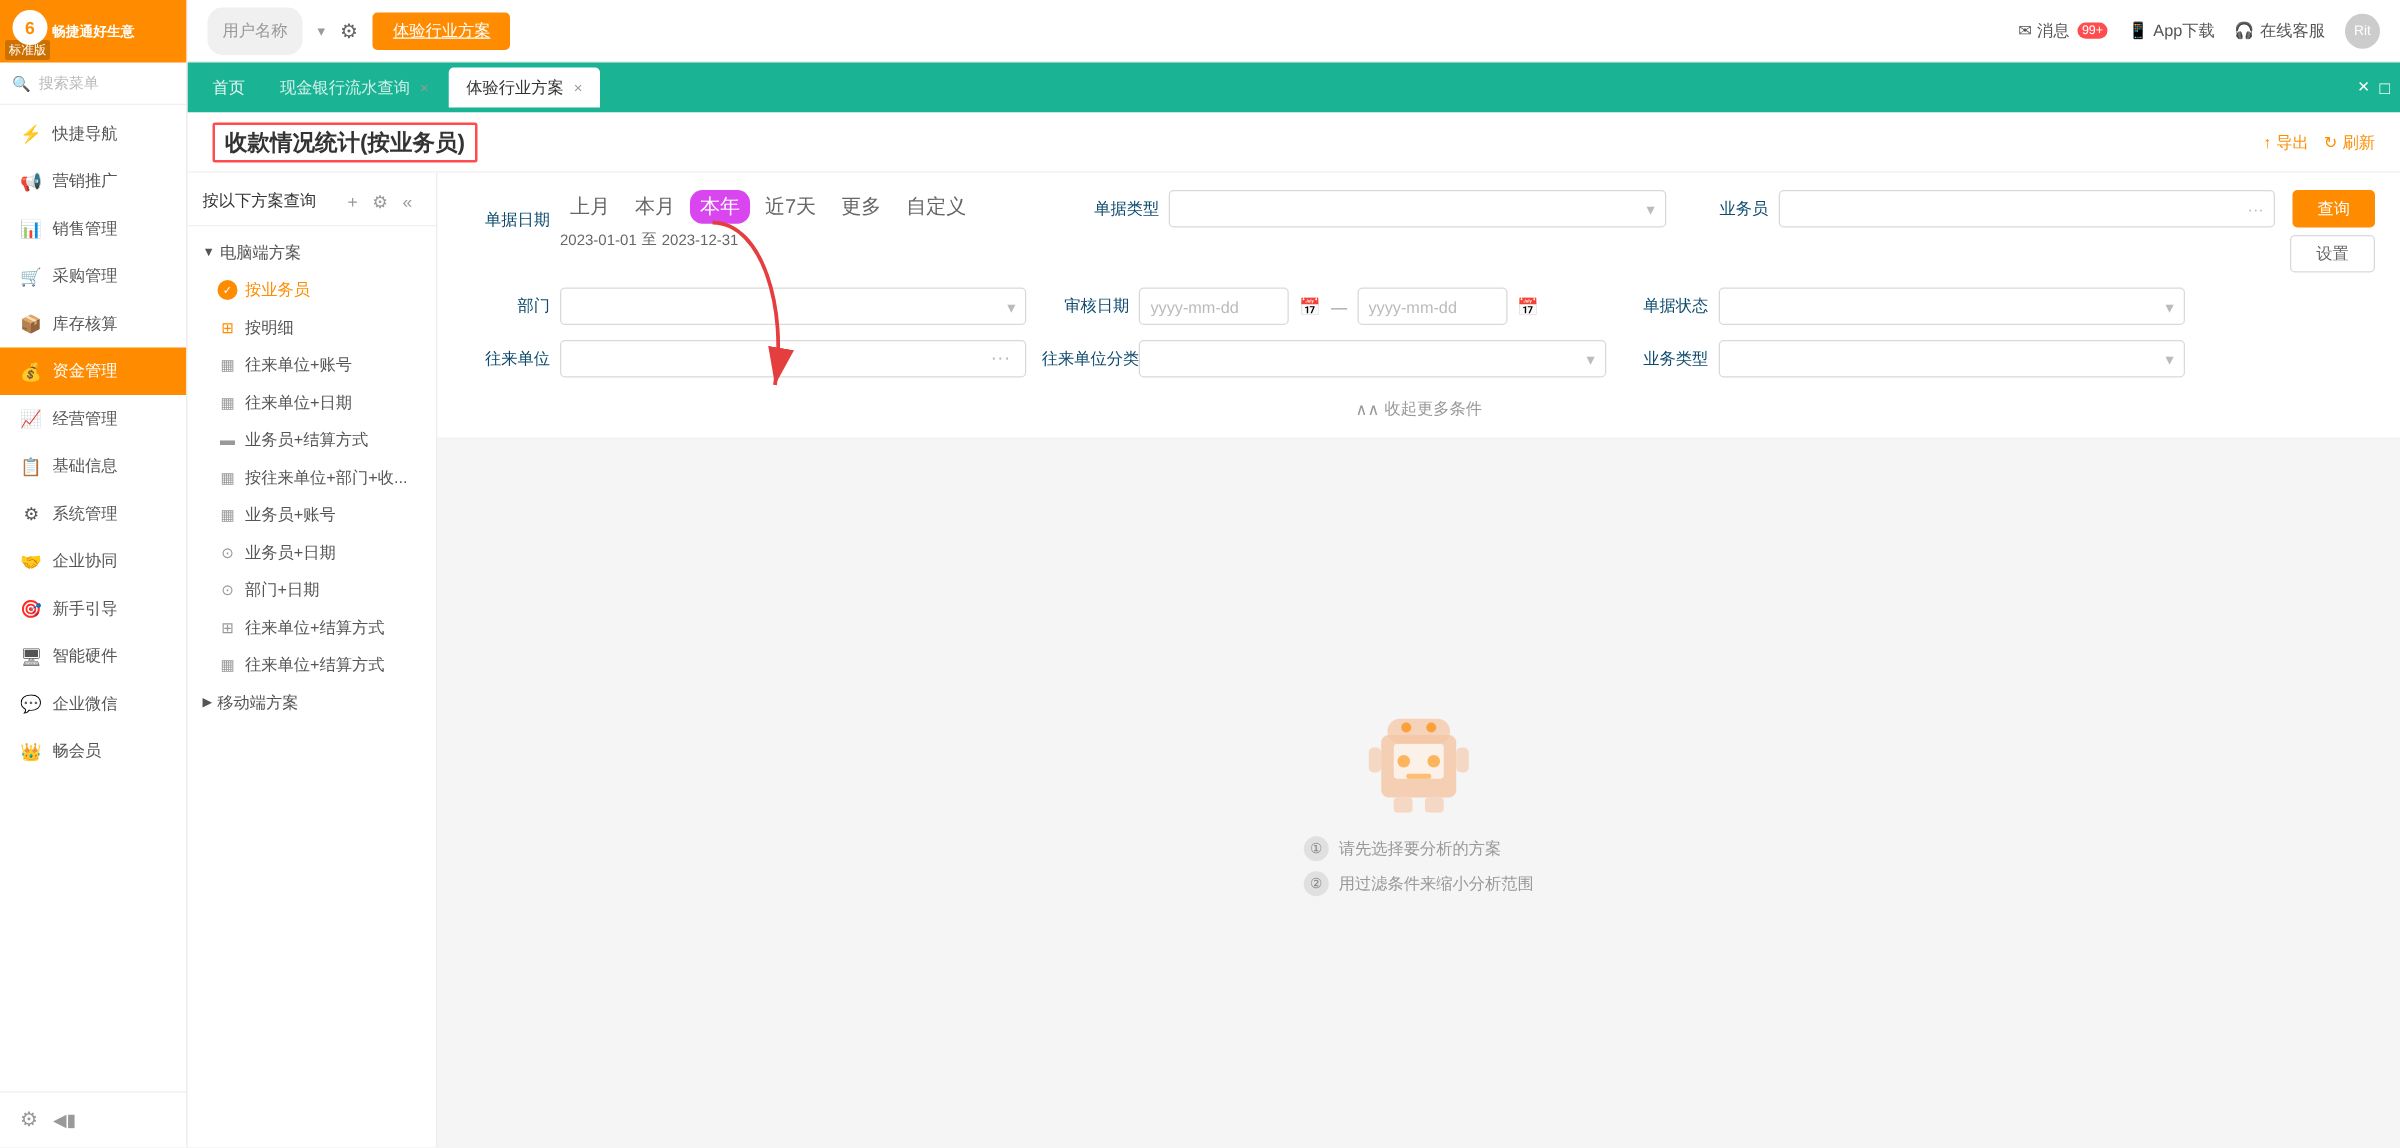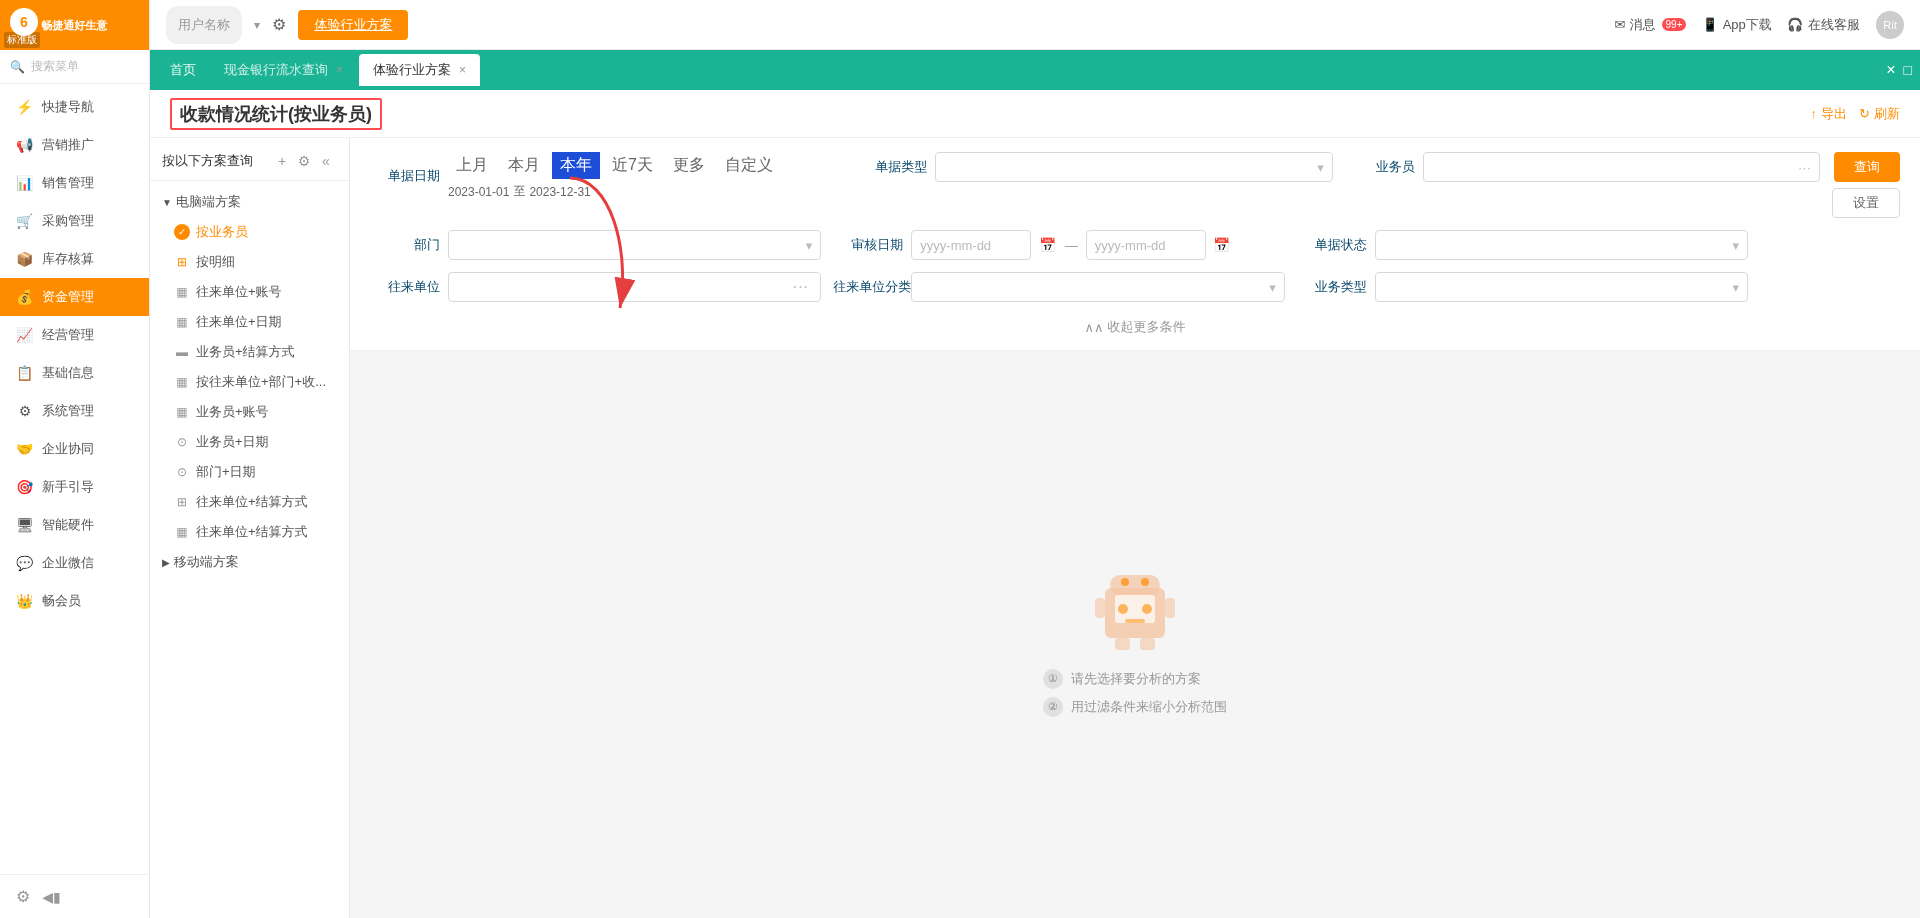--- a/index.html
+++ b/index.html
@@ -336,23 +336,23 @@
       align-items: center;
     }
     .date-tab {
       padding: 3px 8px;
       cursor: pointer;
       font-size: 16px;
       color: #666;
       border-radius: 2px;
     }
     .date-tab.active {
-      background: #1d4ed8;
+      background: #d946ef;
       color: #fff;
-      border-radius: 0;
+      border-radius: 10px;
     }
     .date-range {
       display: flex;
       align-items: center;
       gap: 4px;
       font-size: 12px;
       color: #666;
     }
     .filter-select {
       flex: 1;

